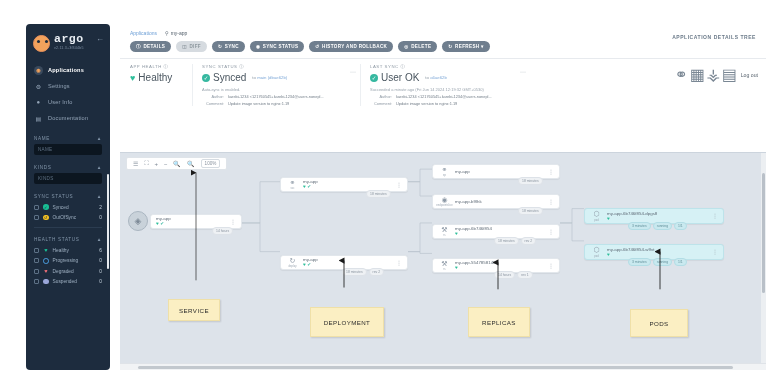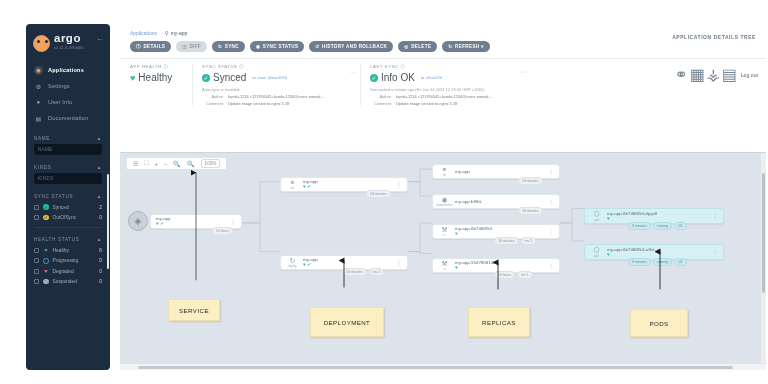--- a/index.html
+++ b/index.html
@@ -9,21 +9,21 @@
 
   
   .sidebar { position:absolute; left:26px; top:24px; width:84px; height:346px;
     background:#1d2c3e; border-radius:4px; color:#fff; overflow:hidden; }
   .sb-brand { display:flex; align-items:flex-start; padding:9px 6px 4px 7px; position:relative; }
   .octo { width:17px; height:17px; border-radius:50%; background:#f2a25c;
      border:1.4px solid #e8915c; position:relative; flex:none; margin-top:2px;}
   .octo:before { content:""; position:absolute; left:3px; top:4px; width:3px; height:3px;
      border-radius:50%; background:#1d2c3e; box-shadow:8px 0 0 #1d2c3e; }
   .brandtxt { margin-left:4px; }
-  .brandtxt .nm { font-size:11.5px; font-weight:700; letter-spacing:.5px; color:#e9eef3; line-height:11px;}
+  .brandtxt .nm { font-size:11.5px; font-weight:700; letter-spacing:.5px; color:#e9eef3; line-height:11px;font-family:Liberation Mono, monospace;}
   .brandtxt .ver { font-size:3.6px; color:#7e8fa3; letter-spacing:.2px; margin-top:2px;}
   .collapse { position:absolute; right:6px; top:10px; font-size:8px; color:#8ea0b4; }
 
   .sb-nav { margin-top:6px; }
   .sb-item { display:flex; align-items:center; gap:5px; padding:3.5px 8px; font-size:5.6px;
      color:#93a4b7; letter-spacing:.2px; }
   .sb-item.active { color:#ffffff; font-weight:700; }
   .sb-ic { width:9px; height:9px; flex:none; display:flex; align-items:center;
      justify-content:center; font-size:6px; color:#93a4b7; }
   .sb-item.active .sb-ic { background:#3a4a5d; border-radius:50%; color:#f2a25c; font-size:5px;}
@@ -320,21 +320,21 @@
       </div>
 
       <div class="spane b3">
         <div class="ell">⋯</div>
         <div class="s-h">
           <span>LAST SYNC</span>
           <span>ⓘ</span>
         </div>
         <div class="s-big">
           <span class="chk">✓</span>
-          <span>Info OK</span>
+          <span>User OK</span>
           <span class="s-sub">
             <span>to</span>
             <span class="rev">a6ae62b</span>
           </span>
         </div>
         <div class="s-note">Succeeded a minute ago (Fri Jun 14 2024 12:19:32 GMT+0530)</div>
         <div class="kv">
             <span class="k">Author:</span>
           <span class="v">karebi-1234 &lt;121760545+karebi-1234@users.nonepl...</span>
           </div>

